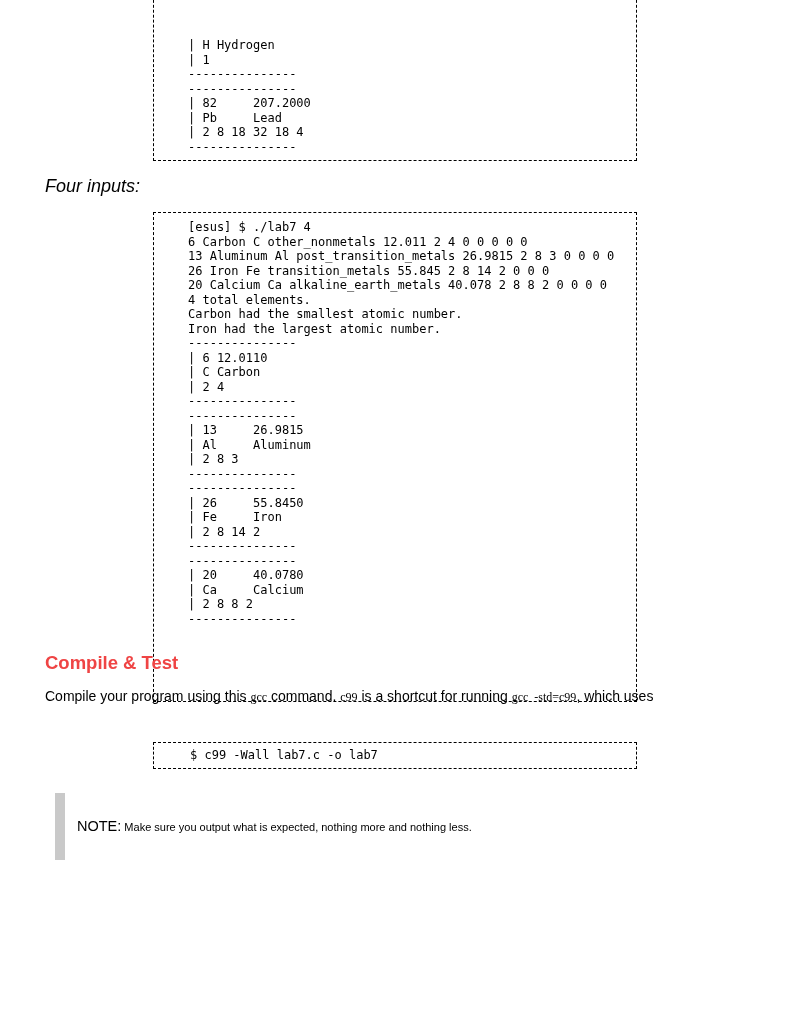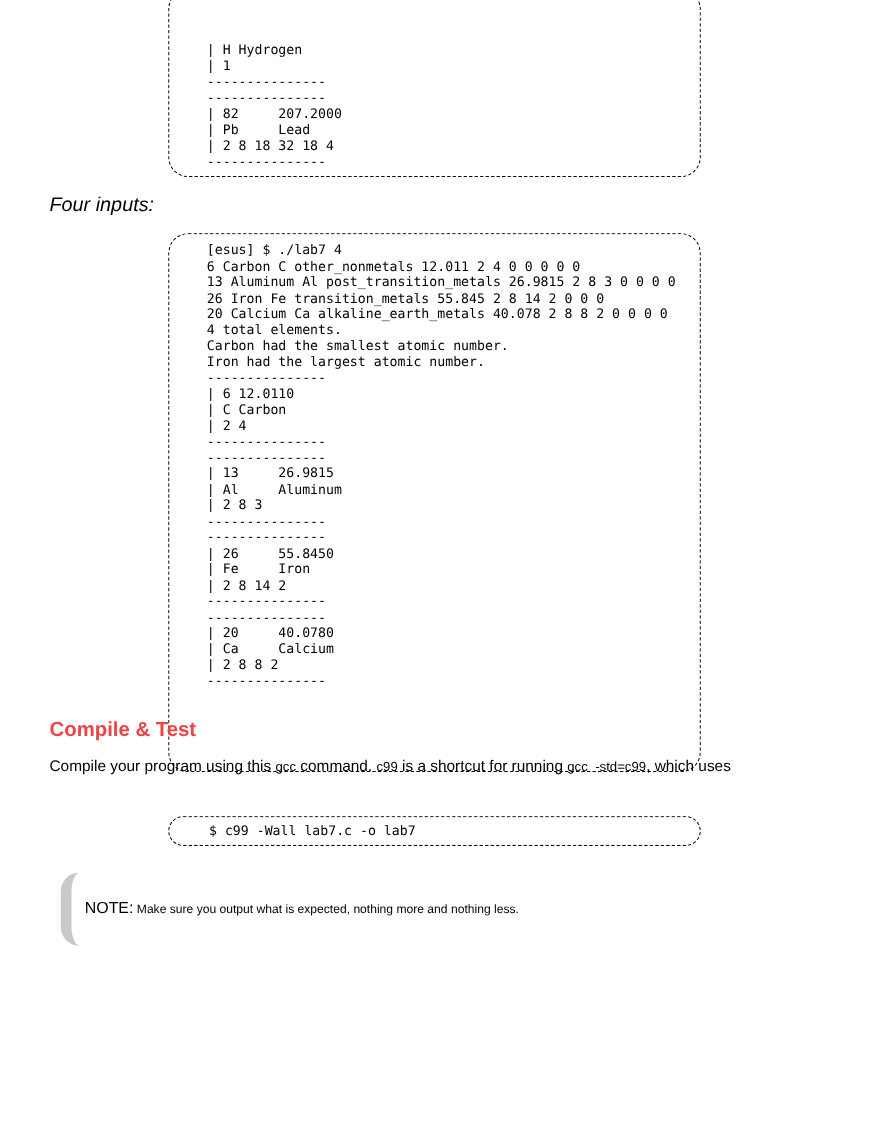--- a/index.html
+++ b/index.html
@@ -1,15 +1,15 @@
 <!DOCTYPE html>
 <html><head>
 <meta charset="utf-8">
 <style>
-  * { margin: 0; padding: 0; box-sizing: border-box; border-radius: 18px; }
+  * { margin: 0; padding: 0; box-sizing: border-box; }
   html, body { background: #ffffff; }
   #page {
     position: relative;
     width: 791px;
     height: 1024px;
     background: #ffffff;
     overflow: hidden;
     color: #000000;
     font-family: "Liberation Sans", sans-serif;
   }
@@ -47,21 +47,21 @@
   }
   #compile-paragraph {
     position: absolute;
     left: 45px; top: 688px;
     width: 700px;
     font-size: 14px;
     line-height: 17px;
     color: #000000;
   }
   .inline-code {
-    font-family: Liberation Sans, sans-serif;
+    font-family: Liberation Serif, serif;
     font-size: 12px;
     white-space: pre-wrap;
   }
   .para-line2 { display: block; }
   #note-block {
     position: absolute;
     left: 55px; top: 793px;
     width: 660px;
     height: 67px;
     border-left: 10px solid #c9c9c9;

